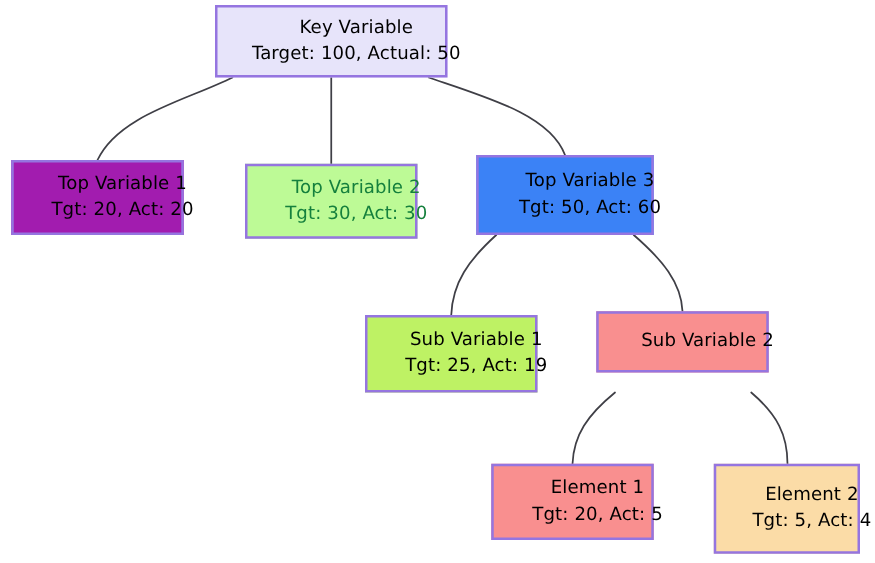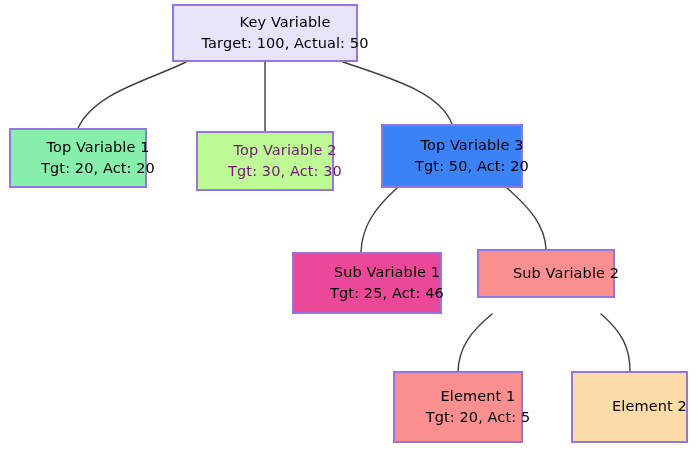--- a/index.html
+++ b/index.html
@@ -60,40 +60,41 @@
       <path d="M 397 188 C 375 208, 362 226, 361 252" fill="none" stroke="#3f3f46" stroke-width="1.4" stroke-linecap="round"></path>
       <path d="M 507 188 C 530 208, 545 226, 546 249" fill="none" stroke="#3f3f46" stroke-width="1.4" stroke-linecap="round"></path>
       <path d="M 492 314 C 470 332, 459 348, 458 371" fill="none" stroke="#3f3f46" stroke-width="1.4" stroke-linecap="round"></path>
       <path d="M 601 314 C 622 332, 630 348, 630 371" fill="none" stroke="#3f3f46" stroke-width="1.4" stroke-linecap="round"></path>
     </svg>
   <div id="nodes">
       <div class="node" style="left: 172px; top: 4px; width: 186px; height: 58px; background: rgb(231, 228, 250); border-color: rgb(149, 117, 224); color: rgb(0, 0, 0);">
         <div class="title">Key Variable</div>
         <div class="metrics">Target: 100, Actual: 50</div>
       </div>
-      <div class="node" style="left: 9px; top: 128px; width: 138px; height: 60px; background: #86efac; border-color: rgb(149, 117, 224); color: rgb(0, 0, 0);">
+      <div class="node" style="left: 9px; top: 128px; width: 138px; height: 60px; background: #a21caf; border-color: rgb(149, 117, 224); color: rgb(0, 0, 0);">
         <div class="title">Top Variable 1</div>
         <div class="metrics">Tgt: 20, Act: 20</div>
       </div>
-      <div class="node" style="left: 196px; top: 131px; width: 138px; height: 60px; background: rgb(189, 250, 150); border-color: rgb(149, 117, 224); color: #701a75;">
+      <div class="node" style="left: 196px; top: 131px; width: 138px; height: 60px; background: rgb(189, 250, 150); border-color: rgb(149, 117, 224); color: #15803d;">
         <div class="title">Top Variable 2</div>
         <div class="metrics">Tgt: 30, Act: 30</div>
       </div>
       <div class="node" style="left: 381px; top: 124px; width: 142px; height: 64px; background: #3b82f6; border-color: rgb(149, 117, 224); color: rgb(0, 0, 0);">
         <div class="title">Top Variable 3</div>
-        <div class="metrics">Tgt: 50, Act: 20</div>
+        <div class="metrics">Tgt: 50, Act: 60</div>
       </div>
-      <div class="node" style="left: 292px; top: 252px; width: 150px; height: 62px; background: #ec4899; border-color: rgb(149, 117, 224); color: rgb(0, 0, 0);">
+      <div class="node" style="left: 292px; top: 252px; width: 138px; height: 62px; background: #bef264; border-color: rgb(149, 117, 224); color: rgb(0, 0, 0);">
         <div class="title">Sub Variable 1</div>
-        <div class="metrics">Tgt: 25, Act: 46</div>
+        <div class="metrics">Tgt: 25, Act: 19</div>
       </div>
       <div class="node" style="left: 477px; top: 249px; width: 138px; height: 49px; background: rgb(249, 143, 143); border-color: rgb(149, 117, 224); color: rgb(0, 0, 0);">
         <div class="title">Sub Variable 2</div>
       </div>
-      <div class="node" style="left: 393px; top: 371px; width: 130px; height: 72px; background: rgb(249, 143, 143); border-color: rgb(149, 117, 224); color: rgb(0, 0, 0);">
+      <div class="node" style="left: 393px; top: 371px; width: 130px; height: 61px; background: rgb(249, 143, 143); border-color: rgb(149, 117, 224); color: rgb(0, 0, 0);">
         <div class="title">Element 1</div>
         <div class="metrics">Tgt: 20, Act: 5</div>
       </div>
       <div class="node" style="left: 571px; top: 371px; width: 117px; height: 72px; background: rgb(251, 220, 167); border-color: rgb(149, 117, 224); color: rgb(0, 0, 0);">
         <div class="title">Element 2</div>
+        <div class="metrics">Tgt: 5, Act: 4</div>
       </div>
     </div>
 </div>
 
 </body></html>

